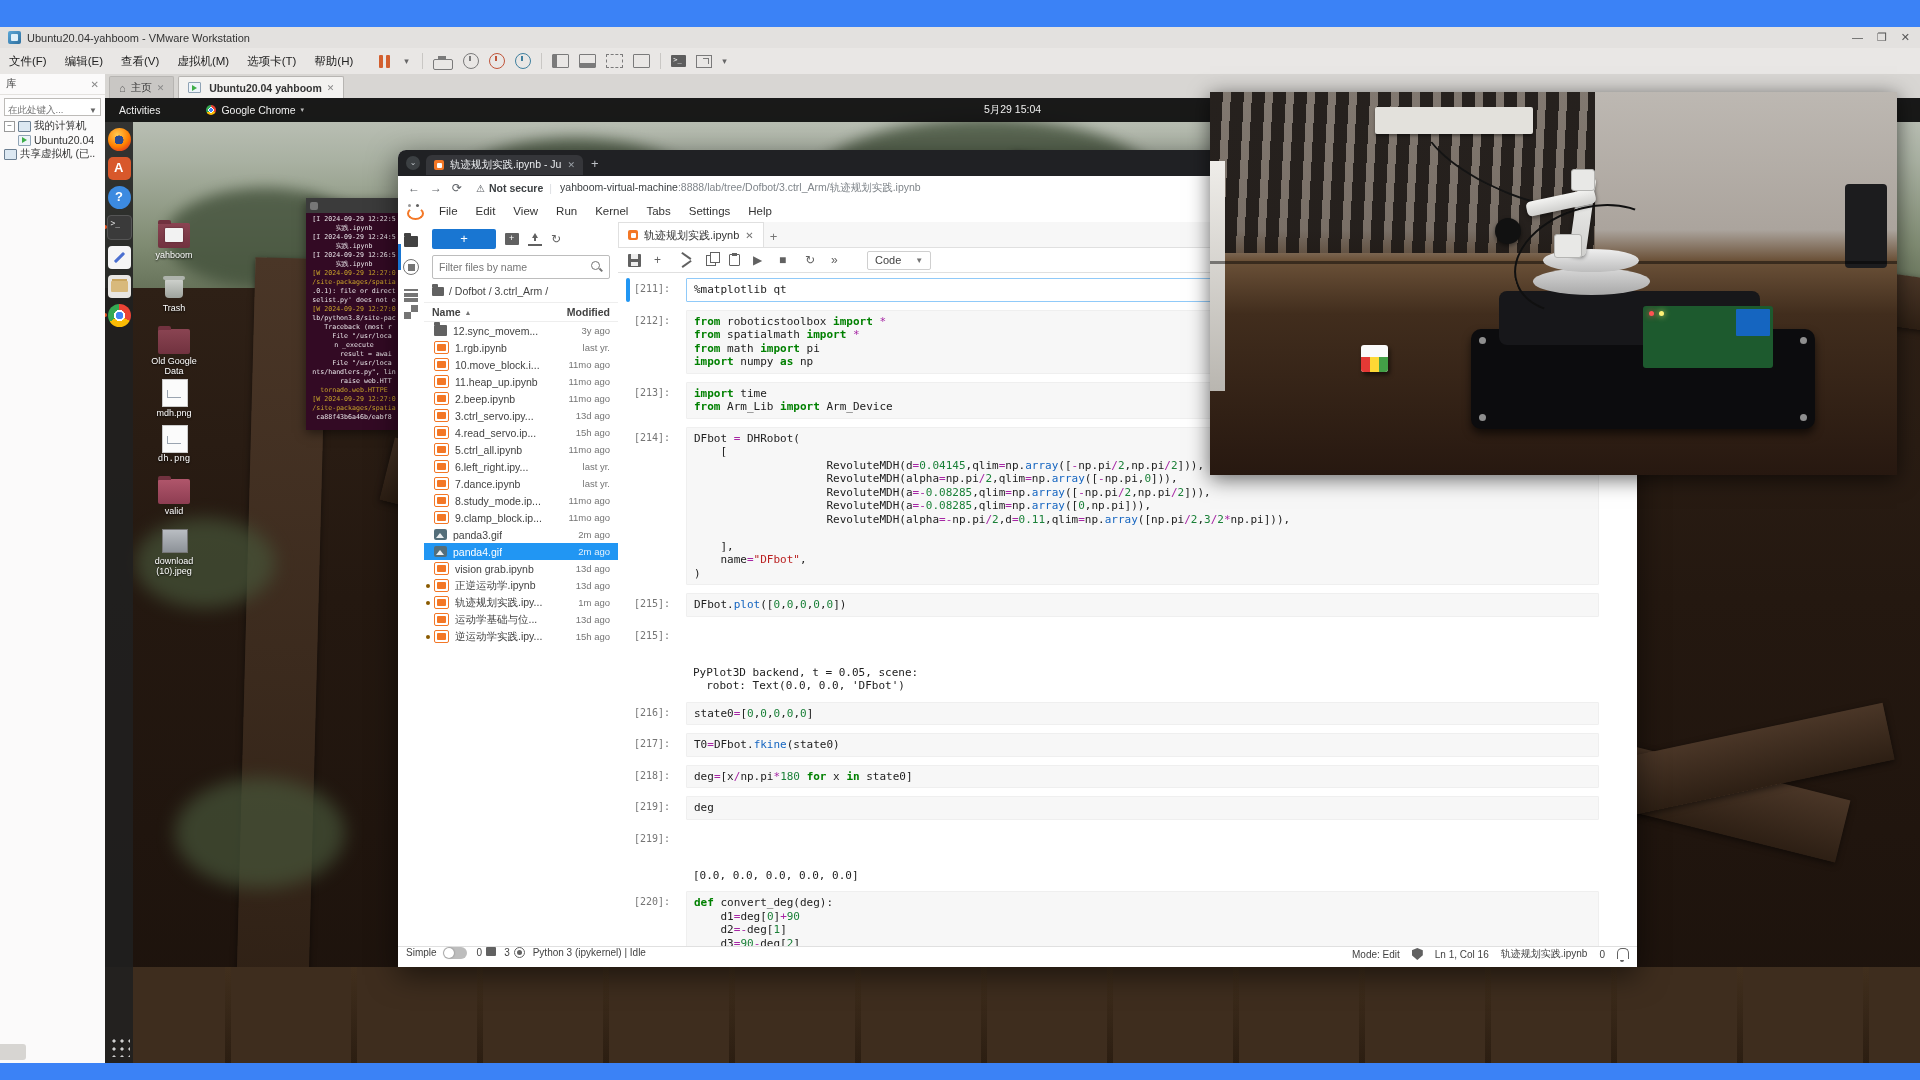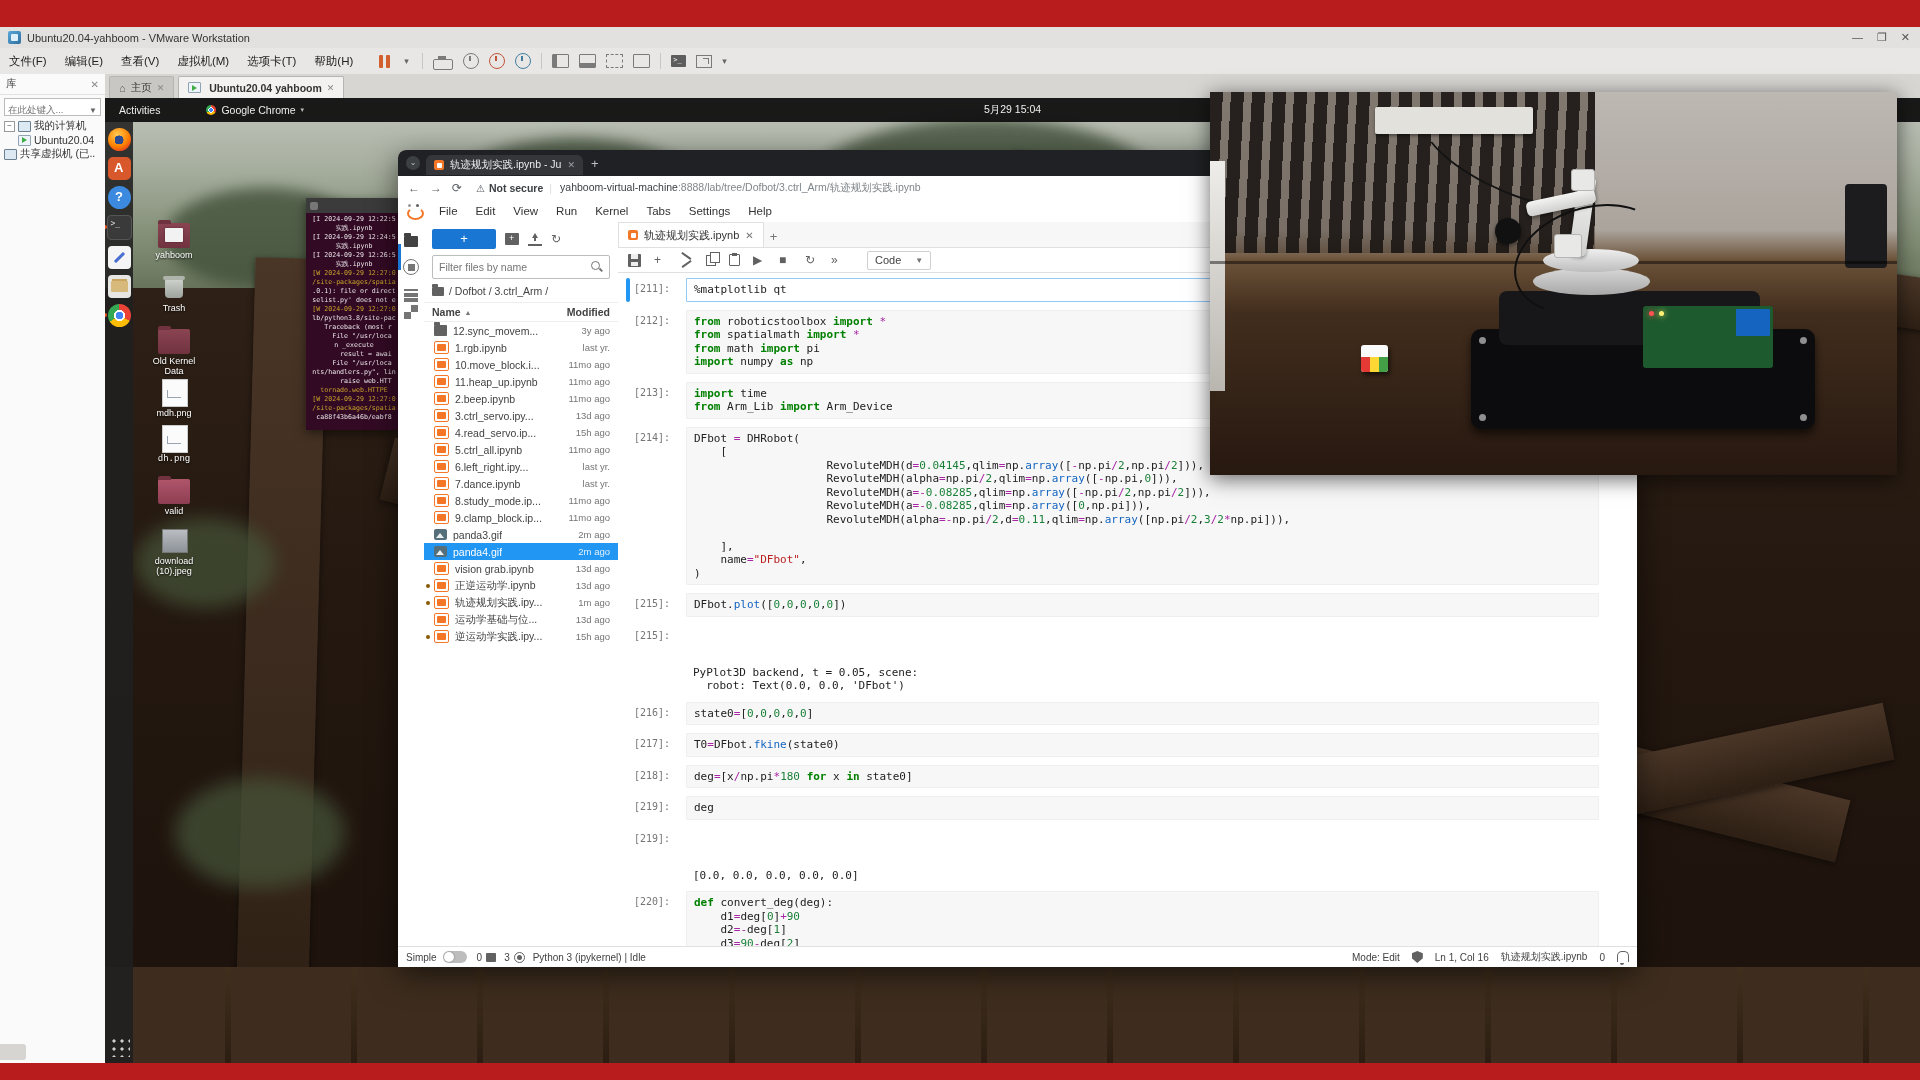--- a/index.html
+++ b/index.html
@@ -1,16 +1,16 @@
 <!DOCTYPE html>
 <html><head>
 <meta charset="utf-8">
 <style>
   html,body{margin:0;padding:0;background:#000;}
-  #screen{position:relative;width:1920px;height:1080px;background:#b91c1c;overflow:hidden;
+  #screen{position:relative;width:1920px;height:1080px;background:#3b82f6;overflow:hidden;
     font-family:"Liberation Sans","DejaVu Sans",sans-serif;-webkit-font-smoothing:antialiased;}
   .mono{font-family:"DejaVu Sans Mono","Liberation Mono",monospace;}
 
   
   #vmw{position:absolute;top:27px;left:0;width:1920px;height:1036px;background:#e9e7e5;}
   #vm-titlebar{position:absolute;top:0;left:0;right:0;height:21px;background:#e3e1df;border-bottom:1px solid #d0cecb;display:flex;align-items:center;font-size:11px;color:#333;}
   #vm-appicon{width:13px;height:13px;margin:0 6px 0 8px;border-radius:2px;background:linear-gradient(135deg,#5aa7d8,#2f6f9e);position:relative;}
   #vm-appicon::before{content:"";position:absolute;inset:3px;background:#dff0fa;border-radius:1px;}
   #vm-controls{margin-left:auto;display:flex;gap:14px;padding-right:10px;color:#555;font-size:11px;}
   #vm-menubar{position:absolute;top:21px;left:0;right:0;height:26px;background:#e9e7e5;display:flex;align-items:center;font-size:11.5px;color:#222;}
@@ -203,21 +203,21 @@
   .cell.output .editor{background:transparent;border:none;padding:1px 7px;margin-top:40px;}
   .cl{font-family:"DejaVu Sans Mono",monospace;font-size:11px;line-height:13.5px;white-space:pre;color:#212121;}
   .tk-kw{color:#008000;font-weight:bold;}
   .tk-num{color:#1a8038;}
   .tk-str{color:#ba2121;}
   .tk-op{color:#a626a4;}
   .tk-fn{color:#1565c0;}
   #nb-scroll{position:absolute;right:1px;top:52px;width:6px;height:70px;background:#c1c1c1;border-radius:3px;}
 
   
-  #j-status{position:absolute;left:0;right:0;bottom:0;height:20px;background:#fff;border-top:1px solid #e0e0e0;display:flex;align-items:center;font-size:10px;color:#424242;padding:0 8px;}
+  #j-status{position:absolute;left:0;right:0;bottom:0;height:20px;background:#fff;border-top:1px solid #e0e0e0;display:flex;align-items:flex-start;font-size:10px;color:#424242;padding:0 8px;}
   #toggle{width:24px;height:12px;border-radius:6px;background:#bdbdbd;position:relative;margin:0 10px 0 6px;}
   #toggle::before{content:"";position:absolute;left:1px;top:1px;width:10px;height:10px;border-radius:50%;background:#fff;box-shadow:0 0 2px rgba(0,0,0,.4);}
   .st-ic-term{width:10px;height:9px;background:#616161;border-radius:1px;margin:0 8px 0 4px;}
   .st-ic-kern{width:9px;height:9px;border:1.5px solid #616161;border-radius:50%;margin:0 8px 0 4px;position:relative;}
   .st-ic-kern::before{content:"";position:absolute;inset:2px;background:#616161;border-radius:50%;}
   #j-status .right{margin-left:auto;display:flex;align-items:center;gap:12px;}
   .shield{width:11px;height:12px;background:#616161;clip-path:polygon(50% 0,100% 18%,100% 60%,50% 100%,0 60%,0 18%);position:relative;}
   .bell{width:10px;height:10px;border:1.5px solid #616161;border-radius:5px 5px 0 0;border-bottom:none;position:relative;top:-1px;}
   .bell::after{content:"";position:absolute;left:2px;bottom:-3px;width:4px;height:2px;background:#616161;border-radius:0 0 2px 2px;}
 
@@ -379,21 +379,21 @@
               <div class="inner"></div>
             </div>
             <div>yahboom</div>
           </div>
           <div class="dico k-trash" style="top: 175px;">
             <div class="box"></div>
             <div>Trash</div>
           </div>
           <div class="dico k-folder" style="top: 228px;">
             <div class="box"></div>
-            <div>Old Kernel Data</div>
+            <div>Old Google Data</div>
           </div>
           <div class="dico k-image" style="top: 280px;">
             <div class="box"></div>
             <div>mdh.png</div>
           </div>
           <div class="dico k-image" style="top: 326px; font-family: Liberation Mono, monospace;">
             <div class="box"></div>
             <div>dh.png</div>
           </div>
           <div class="dico k-folder-pink" style="top: 378px;">

